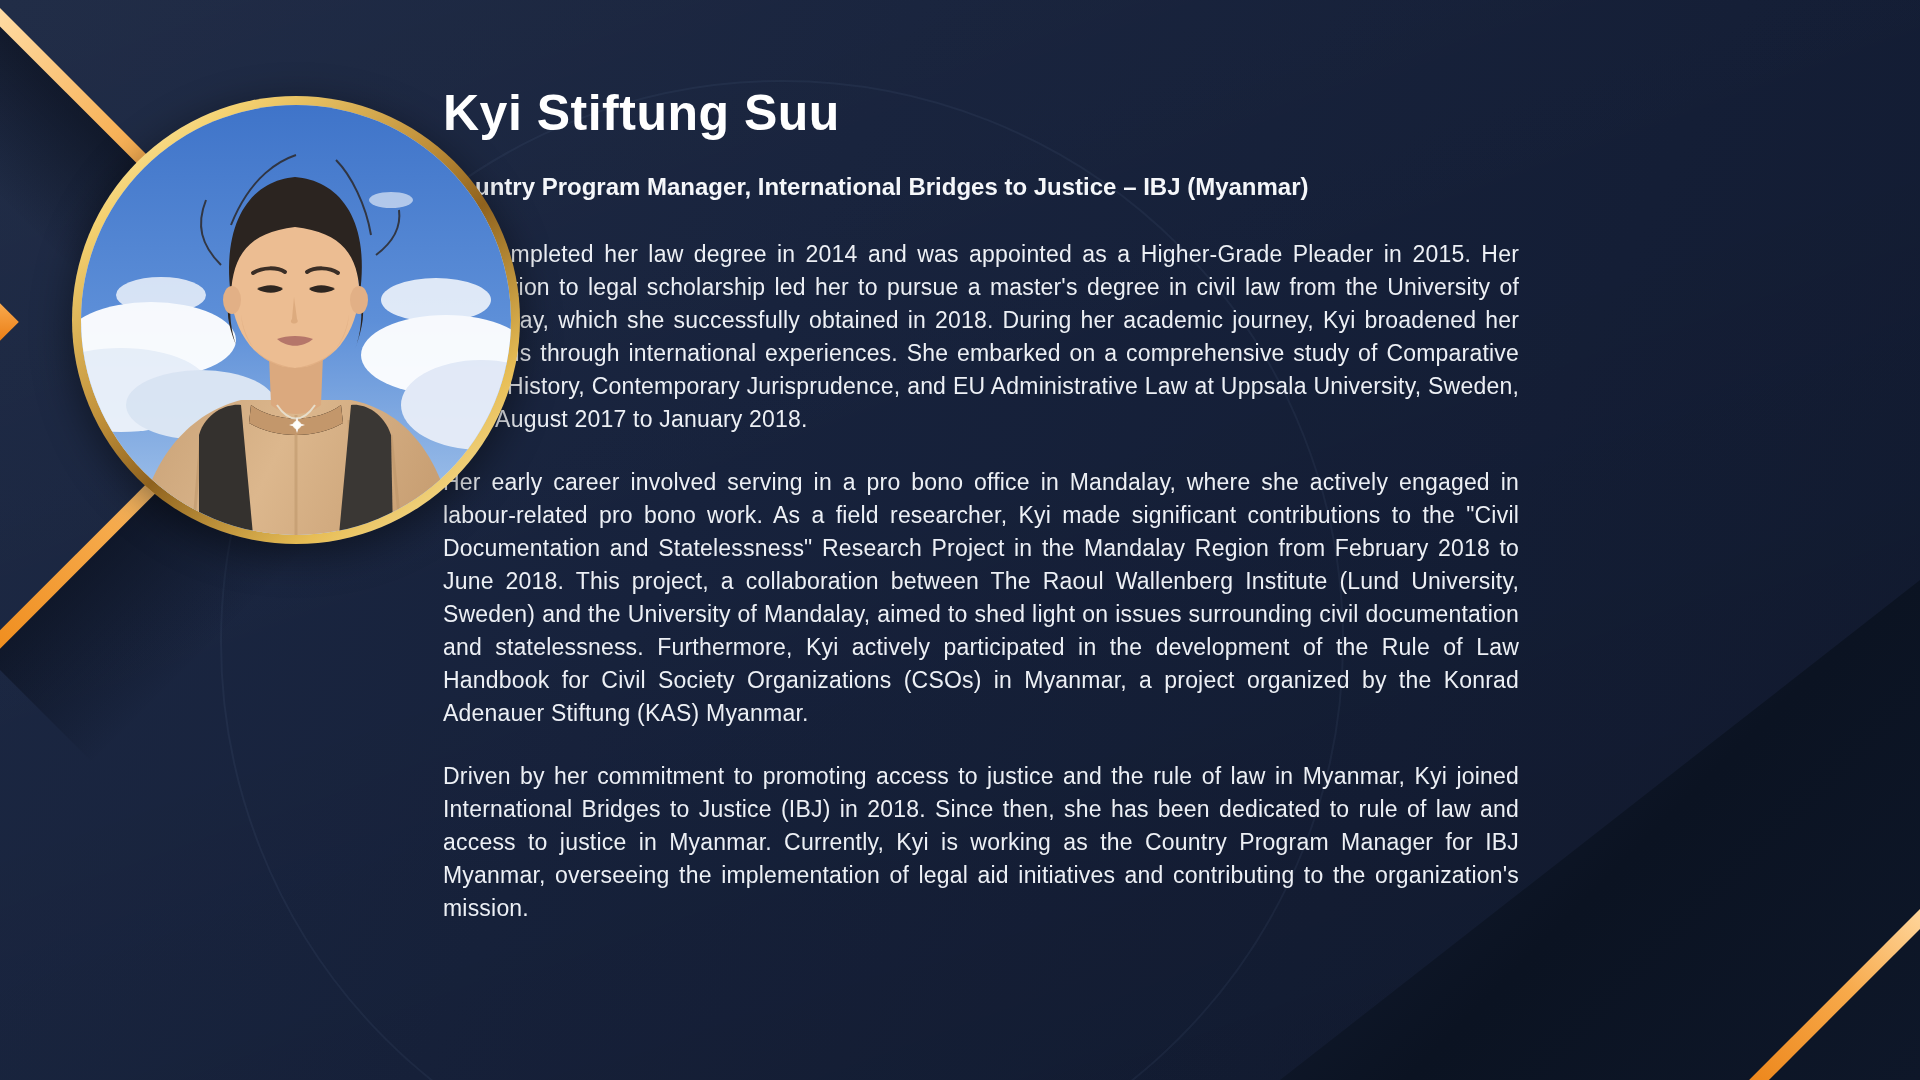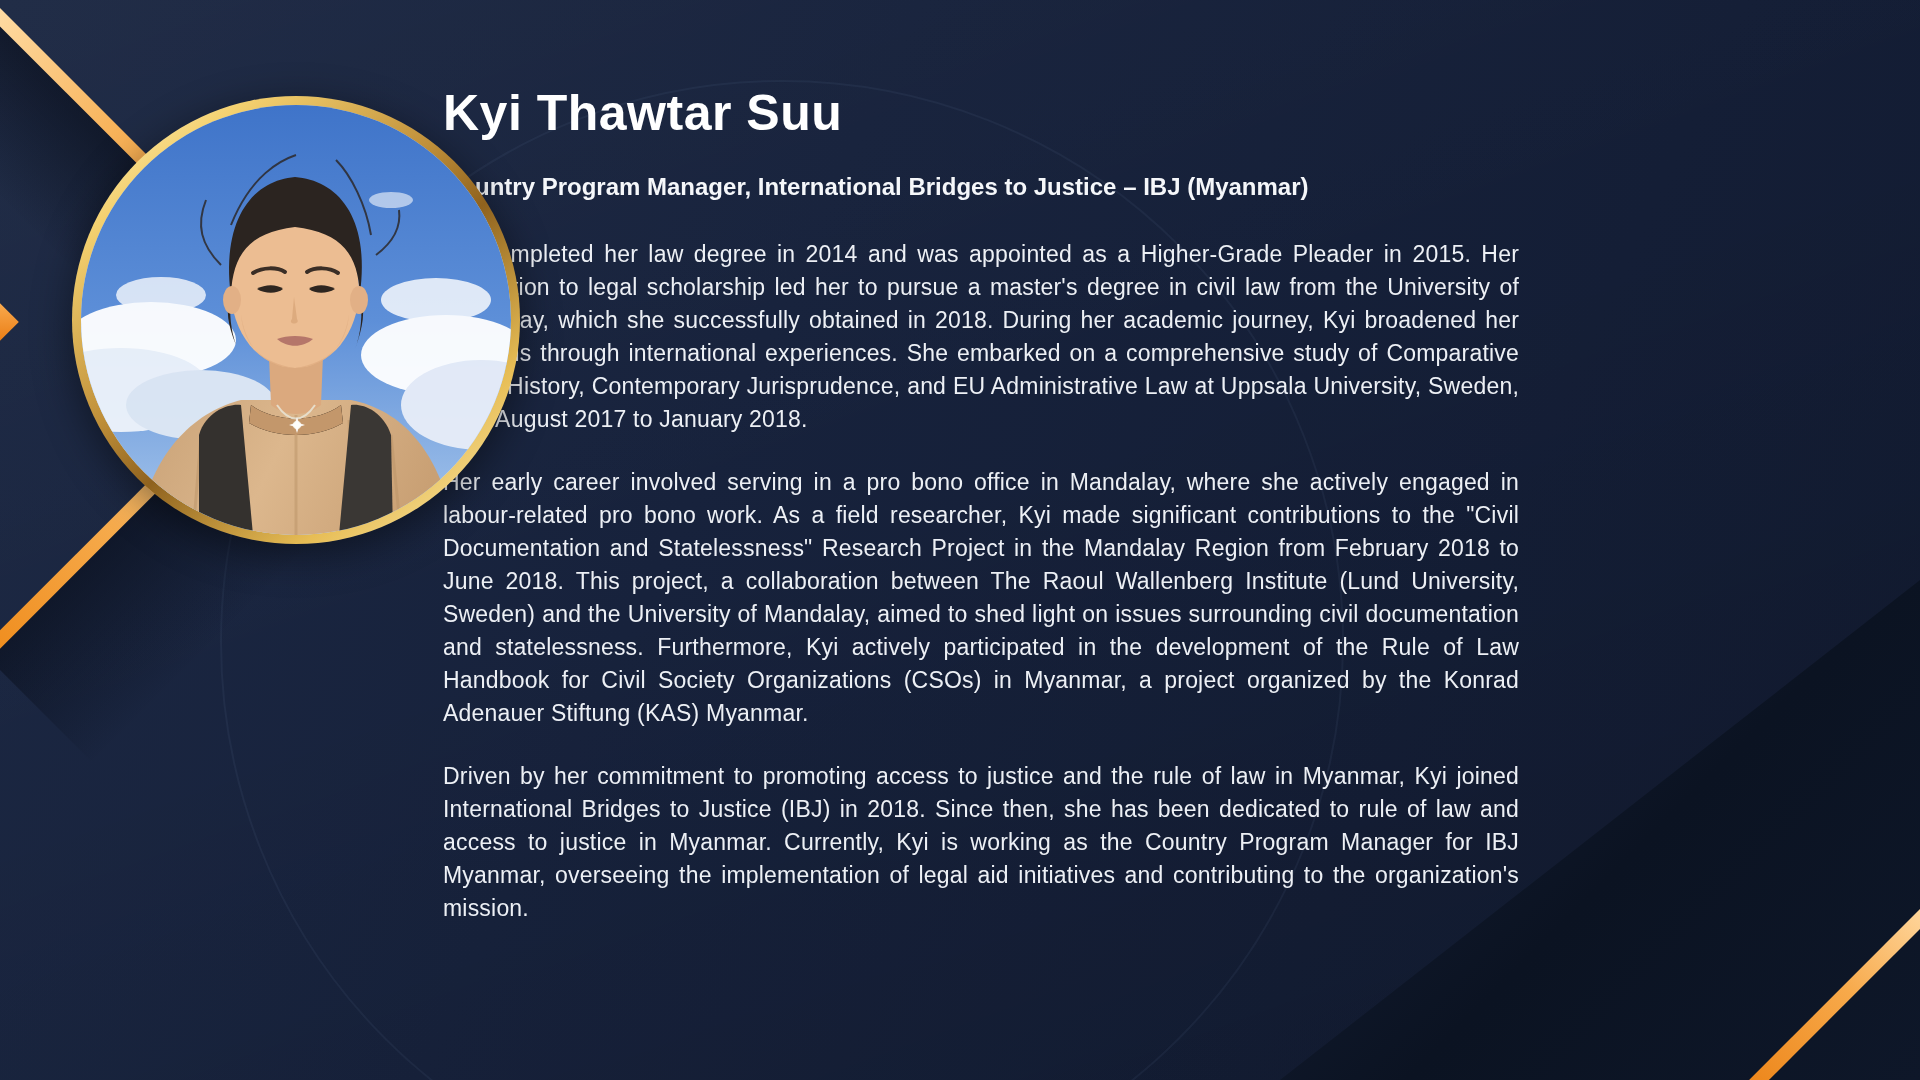--- a/index.html
+++ b/index.html
@@ -188,21 +188,21 @@
         <path d="M160 210 C 163 240, 180 258, 214 263 C 248 258, 265 240, 268 210 C 262 248, 240 262, 214 263 C 188 262, 166 248, 160 210 Z" fill="#d9a477" opacity="0.5"></path>
 
         <path d="M196 300 C 208 318, 222 318, 234 300" stroke="#e8e2d2" stroke-width="2" fill="none" opacity="0.9"></path>
         <circle cx="216" cy="320" r="4" fill="#f4f0e2"></circle>
         <path d="M216 312 L 218 318 L 224 320 L 218 322 L 216 328 L 214 322 L 208 320 L 214 318 Z" fill="#ffffff" opacity="0.9"></path>
       </svg>
     </div>
   </div>
 
   <div class="content">
-    <h1 class="title">Kyi Thawtar Suu</h1>
+    <h1 class="title">Kyi Stiftung Suu</h1>
     <h2 class="subtitle">Country Program Manager, International Bridges to Justice – IBJ (Myanmar)</h2>
     <div class="bio">
       <p>Kyi completed her law degree in 2014 and was appointed as a Higher-Grade Pleader in 2015. Her dedication to legal scholarship led her to pursue a master's degree in civil law from the University of Mandalay, which she successfully obtained in 2018. During her academic journey, Kyi broadened her horizons through international experiences. She embarked on a comprehensive study of Comparative Legal History, Contemporary Jurisprudence, and EU Administrative Law at Uppsala University, Sweden, from August 2017 to January 2018.</p>
       <p>Her early career involved serving in a pro bono office in Mandalay, where she actively engaged in labour-related pro bono work. As a field researcher, Kyi made significant contributions to the "Civil Documentation and Statelessness" Research Project in the Mandalay Region from February 2018 to June 2018. This project, a collaboration between The Raoul Wallenberg Institute (Lund University, Sweden) and the University of Mandalay, aimed to shed light on issues surrounding civil documentation and statelessness. Furthermore, Kyi actively participated in the development of the Rule of Law Handbook for Civil Society Organizations (CSOs) in Myanmar, a project organized by the Konrad Adenauer Stiftung (KAS) Myanmar.</p>
       <p>Driven by her commitment to promoting access to justice and the rule of law in Myanmar, Kyi joined International Bridges to Justice (IBJ) in 2018. Since then, she has been dedicated to rule of law and access to justice in Myanmar. Currently, Kyi is working as the Country Program Manager for IBJ Myanmar, overseeing the implementation of legal aid initiatives and contributing to the organization's mission.</p>
     </div>
   </div>
 
 </div>
 

